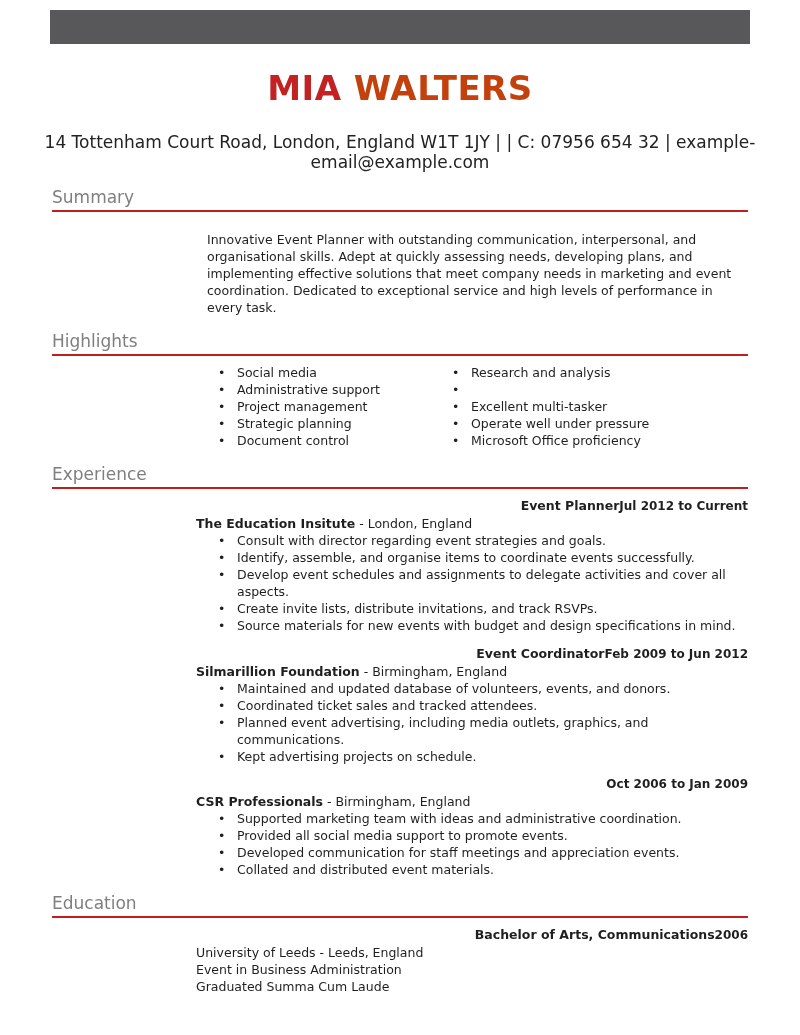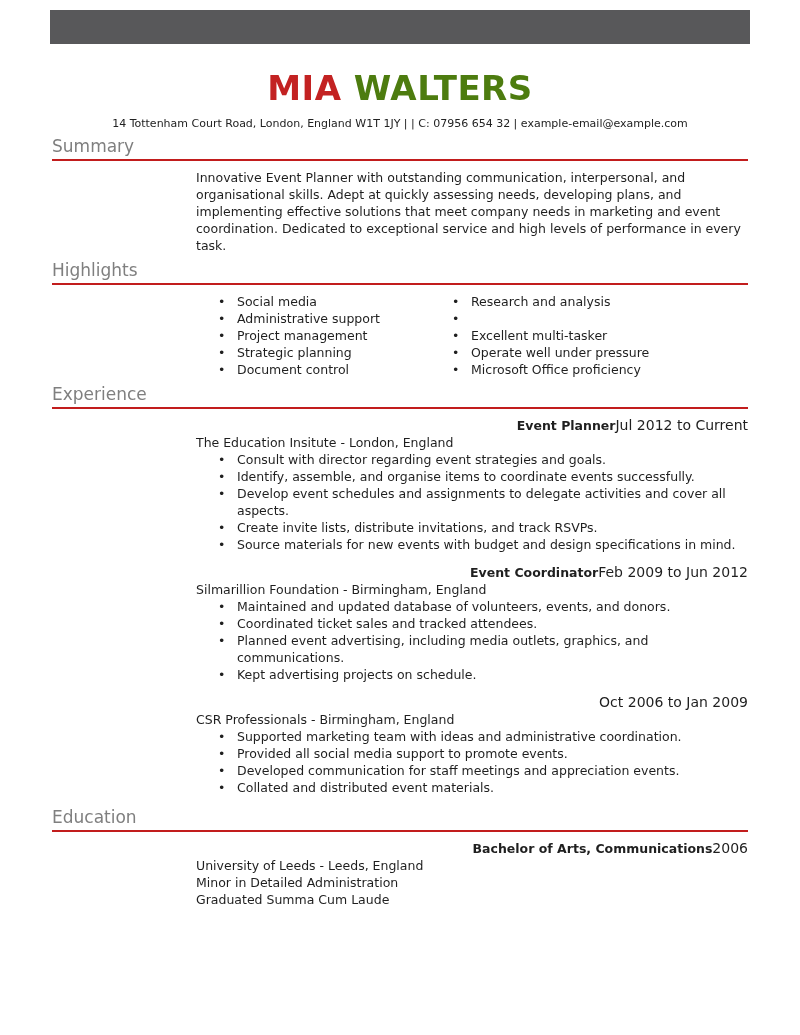--- a/index.html
+++ b/index.html
@@ -19,67 +19,67 @@
     background:#58585a;
   }
   .name {
     margin:24px 0 0 0;
     text-align:center;
     font-size:34px;
     font-weight:bold;
     letter-spacing:0.5px;
   }
   .name .first { color:#c32222; }
-  .name .last  { color:#4d7c0f; }
+  .name .last  { color:#c2410c; }
   .contact {
-    margin-top:9px;
+    margin-top:24px;
     text-align:center;
-    font-size:11px;
+    font-size:17px;
     color:#222222;
   }
   .section { margin:0 52px; }
   .section-title {
-    margin-top:6px;
+    margin-top:15px;
     font-size:17px;
     color:#7f7f7f;
   }
   .rule {
     margin-top:3px;
     height:2px;
     background:#c21d1d;
   }
   .section-body {
     margin-left:144px;
     padding-top:8px;
     font-size:12.5px;
     line-height:17px;
     color:#1f1f1f;
   }
-  .summary-text { margin:0; }
+  .summary-text { margin:11px; }
 
   .cols { display:flex; }
   .col-left  { flex:0 0 234px; }
   .col-right { flex:1; }
   .bullet-row { display:flex; line-height:17px; }
   .dot {
     flex:0 0 19px;
     margin-left:22px;
     text-align:left;
   }
   .bullet-text { flex:1; }
 
   .job { margin-bottom:11px; }
   .job-head, .edu-head {
     display:flex;
     justify-content:flex-end;
     align-items:baseline;
   }
   .job-title, .degree { font-weight:bold; }
-  .job-dates, .edu-year { font-size:14px; font-weight:normal; }
-  .job-company { font-weight:normal; }
+  .job-dates, .edu-year { font-size:12px; font-weight:bold; }
+  .job-company { font-weight:bold; }
   .job-location { font-weight:normal; }
   .bullets { margin-top:0; }
   .edu-detail { line-height:17px; }
 </style>
 </head>
 <body>
 
 <div class="page">
 
   <div class="topbar"></div>
@@ -240,18 +240,18 @@
 
   <div class="section">
     <div class="section-title">Education</div>
     <div class="rule"></div>
     <div class="section-body">
       <div class="edu-head">
         <span class="degree">Bachelor of Arts, Communications</span>
         <span class="edu-year">2006</span>
       </div>
       <div class="edu-detail">University of Leeds - Leeds, England</div>
-      <div class="edu-detail">Minor in Detailed Administration</div>
+      <div class="edu-detail">Event in Business Administration</div>
       <div class="edu-detail">Graduated Summa Cum Laude</div>
     </div>
   </div>
 
 </div>
 
 </body></html>

